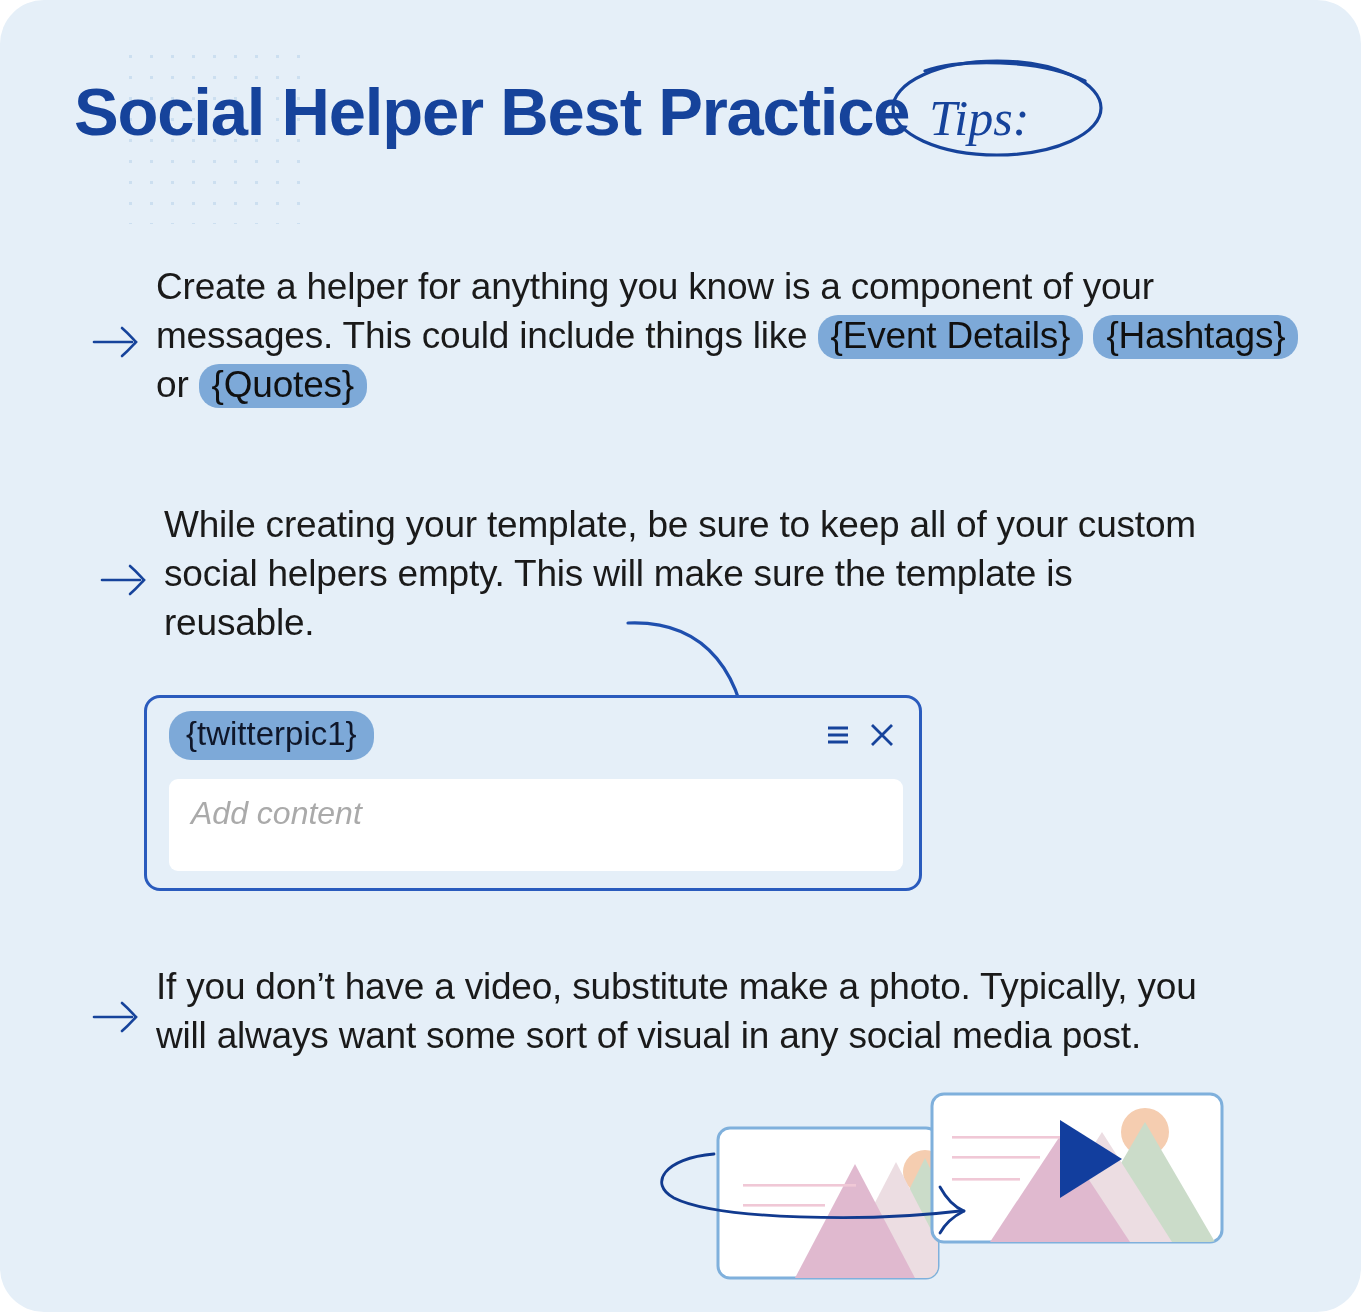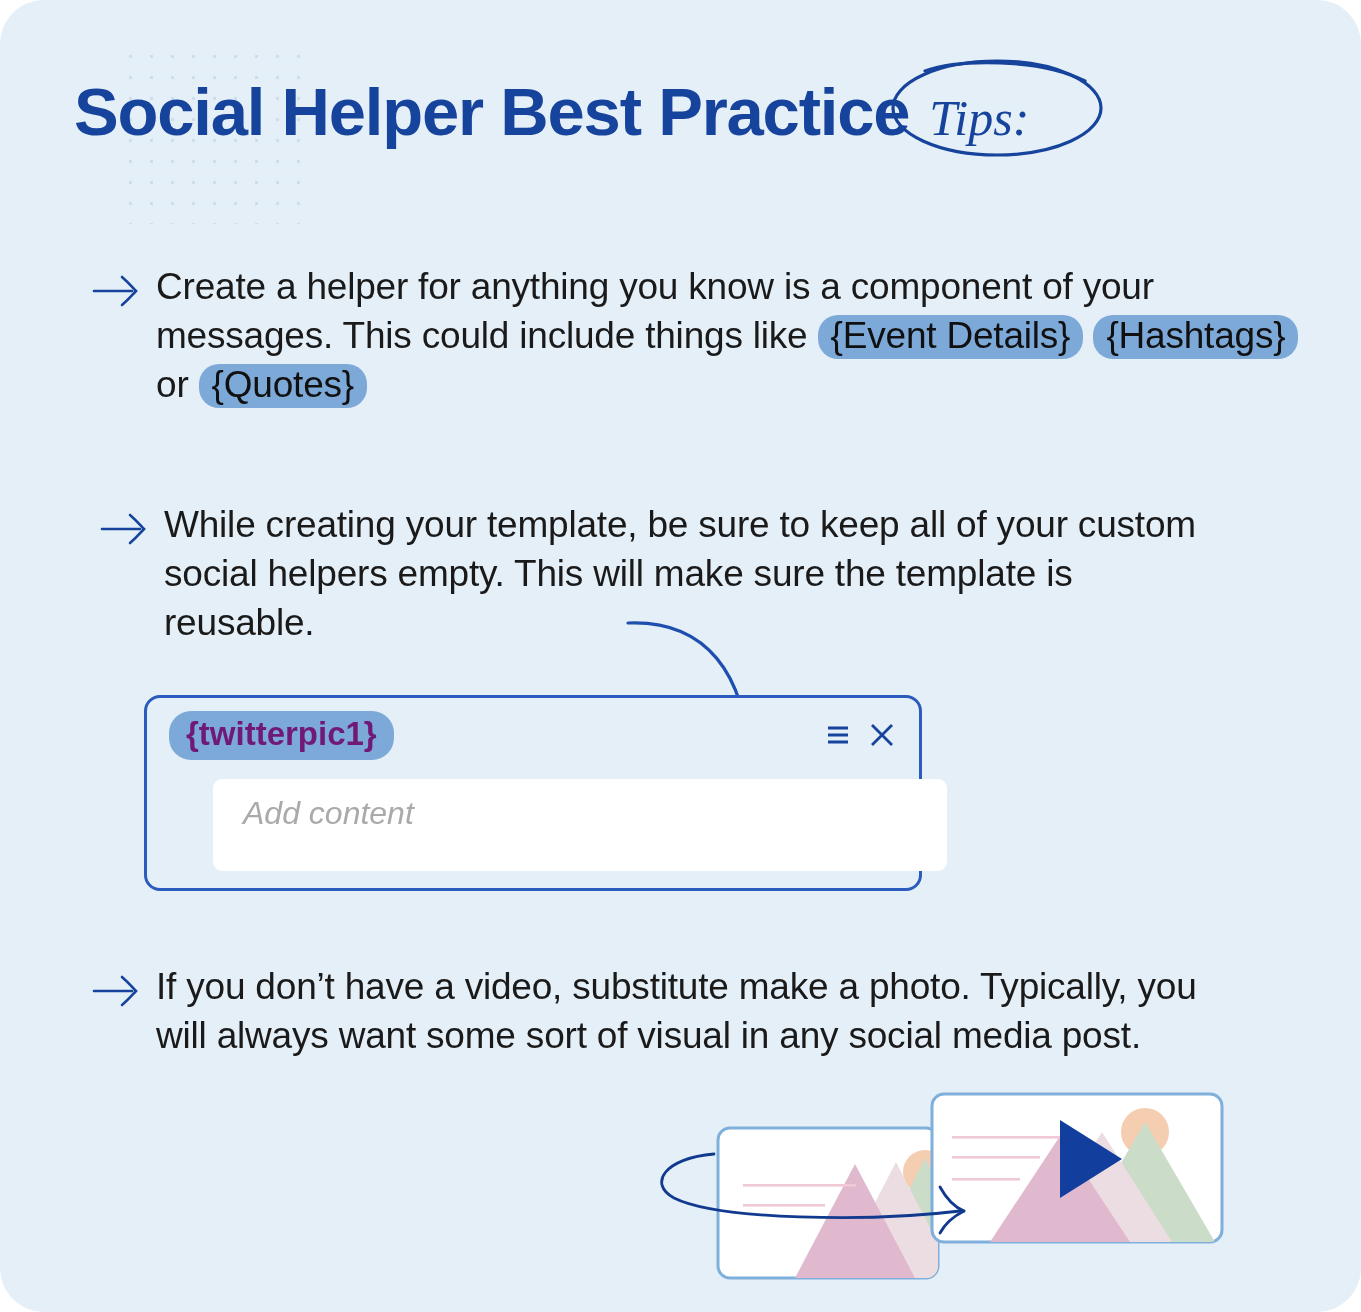--- a/index.html
+++ b/index.html
@@ -76,21 +76,21 @@
     width: 216px;
     height: 104px;
     z-index: 1;
     pointer-events: none;
   }
 
   
   .bullet {
     position: absolute;
     display: flex;
-    align-items: flex-start;
+    align-items: center;
   }
   .bullet-arrow {
     flex: 0 0 auto;
     width: 50px;
     height: 34px;
     margin-top: 12px;
     margin-right: 14px;
   }
   .bullet-text {
     font-family: "Liberation Sans", sans-serif;
@@ -135,22 +135,22 @@
     padding: 8px 22px 0 22px;
     box-sizing: border-box;
   }
   #card-tag {
     display: inline-block;
     background: #7da9d8;
     border-radius: 22px;
     padding: 5px 17px 8px 17px;
     font-family: "Liberation Sans", sans-serif;
     font-size: 33px;
-    font-weight: 700;
-    color: #701a75;
+    font-weight: 400;
+    color: #0f172a;
     line-height: 36px;
     white-space: nowrap;
   }
   #card-icons {
     display: flex;
     align-items: center;
     gap: 14px;
   }
   .card-icon {
     width: 30px;
@@ -159,22 +159,21 @@
   }
   #card-input {
     position: absolute;
     left: 22px;
     top: 81px;
     width: 734px;
     height: 92px;
     box-sizing: border-box;
     background: #ffffff;
     border-radius: 9px;
-    padding: 16px 30px;
-    margin-left: 44px;
+    padding: 16px 22px;
   }
   #card-placeholder {
     font-family: "Liberation Sans", sans-serif;
     font-style: italic;
     font-weight: 300;
     font-size: 32px;
     color: #aaaaaa;
     line-height: 36px;
   }
 

